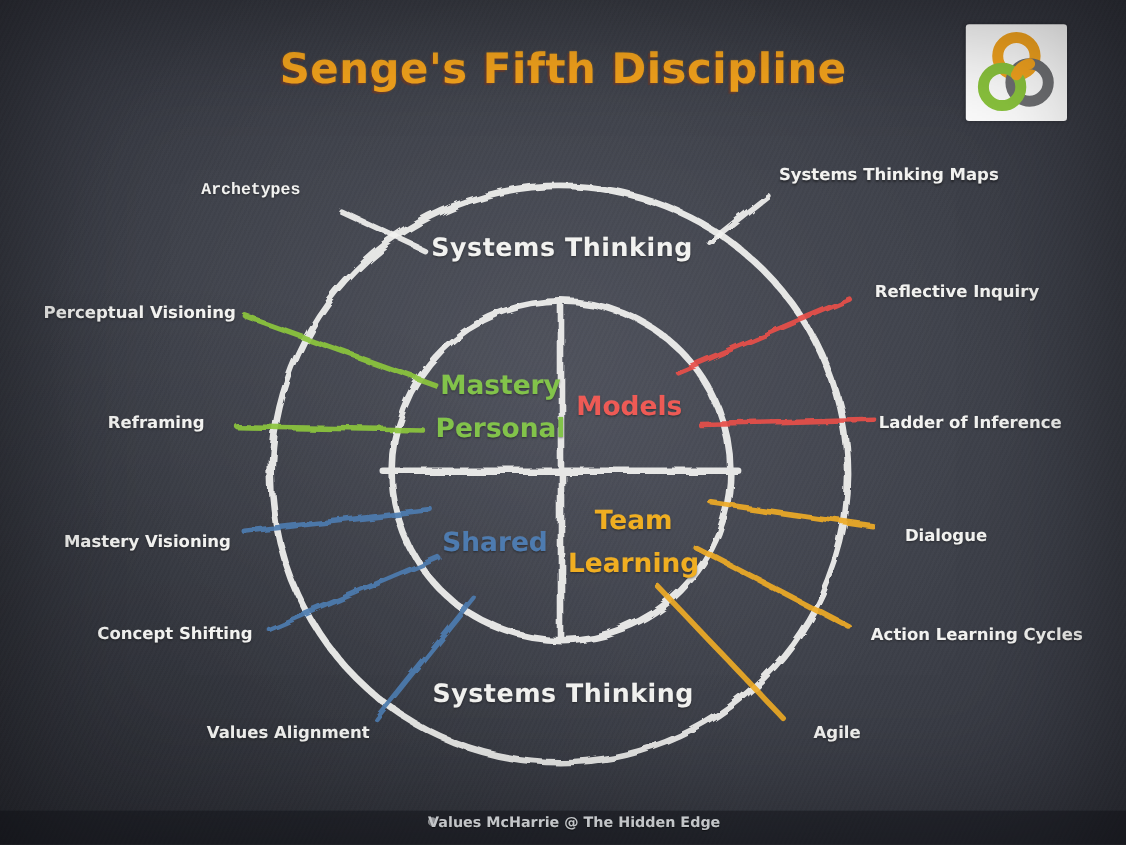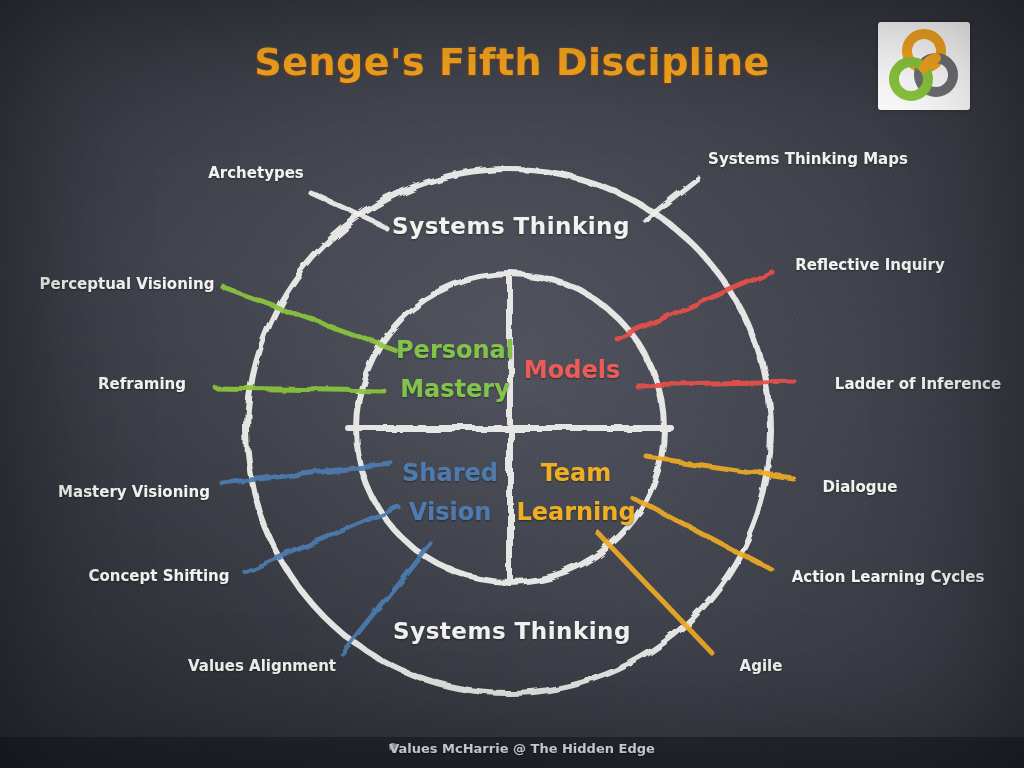--- a/index.html
+++ b/index.html
@@ -95,41 +95,40 @@
       <line x1="632" y1="497" x2="772" y2="570" stroke="#eeab25"></line>
       <line x1="342" y1="653" x2="430" y2="543" stroke="#4d7bb0"></line>
       <line x1="598" y1="533" x2="712" y2="653" stroke="#eeab25"></line>
     </g>
   </svg>
 
   <div class="lbl ringlbl" style="left:511px;top:226px;">Systems Thinking</div>
   <div class="lbl ringlbl" style="left:512px;top:631px;">Systems Thinking</div>
 
   <div class="lbl quad green" style="left:455px;top:370px;">
+    <div>Mastery</div>
     <div>Personal</div>
-    <div>Mastery</div>
   </div>
   <div class="lbl quad red" style="left:572px;top:370px;">
     <div>Models</div>
   </div>
   <div class="lbl quad blue" style="left:450px;top:493px;">
     <div>Shared</div>
-    <div>Vision</div>
   </div>
   <div class="lbl quad yellow" style="left:576px;top:493px;">
     <div>Team</div>
     <div>Learning</div>
   </div>
 
-  <div class="lbl sat" style="left:256px;top:173px;">Archetypes</div>
+  <div class="lbl sat" style="left:228px;top:173px;font-family:Liberation Mono, monospace;">Archetypes</div>
   <div class="lbl sat" style="left:808px;top:159px;">Systems Thinking Maps</div>
   <div class="lbl sat" style="left:127px;top:284px;">Perceptual Visioning</div>
   <div class="lbl sat" style="left:870px;top:265px;">Reflective Inquiry</div>
   <div class="lbl sat" style="left:142px;top:384px;text-align:right;">Reframing</div>
-  <div class="lbl sat" style="left:918px;top:384px;">Ladder of Inference</div>
+  <div class="lbl sat" style="left:882px;top:384px;">Ladder of Inference</div>
   <div class="lbl sat" style="left:134px;top:492px;">Mastery Visioning</div>
   <div class="lbl sat" style="left:860px;top:487px;">Dialogue</div>
   <div class="lbl sat" style="left:159px;top:576px;">Concept Shifting</div>
   <div class="lbl sat" style="left:888px;top:577px;">Action Learning Cycles</div>
   <div class="lbl sat" style="left:262px;top:666px;">Values Alignment</div>
   <div class="lbl sat" style="left:761px;top:666px;">Agile</div>
 
   <div class="footerbar"></div>
   <div class="bullet"></div>
   <div class="credit">Values McHarrie @ The Hidden Edge</div>

